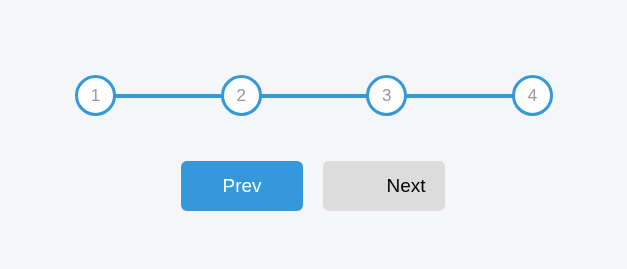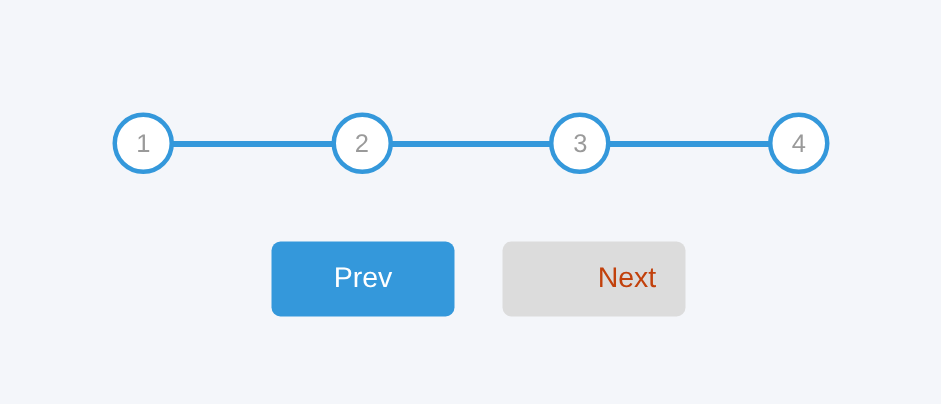--- a/index.html
+++ b/index.html
@@ -65,21 +65,21 @@
     z-index: 1;
   }
 
   
   .button-row {
     position: absolute;
     left: 181px;
     top: 161px;
     display: flex;
     align-items: center;
-    gap: 32px;
+    gap: 20px;
   }
 
   .btn {
     width: 122px;
     height: 50px;
     border: none;
     border-radius: 6px;
     font-size: 19px;
     font-family: "Liberation Sans", sans-serif;
     display: flex;
@@ -90,21 +90,21 @@
   }
 
   .btn-prev {
     background: #3498db;
     color: #ffffff;
     cursor: pointer;
   }
 
   .btn-next {
     background: #dcdcdc;
-    color: #c2410c;
+    color: #000000;
     cursor: default;
     padding-left: 44px;
   }
 </style>
 </head>
 <body>
 
 <div class="wizard">
 
   <div class="stepper">

